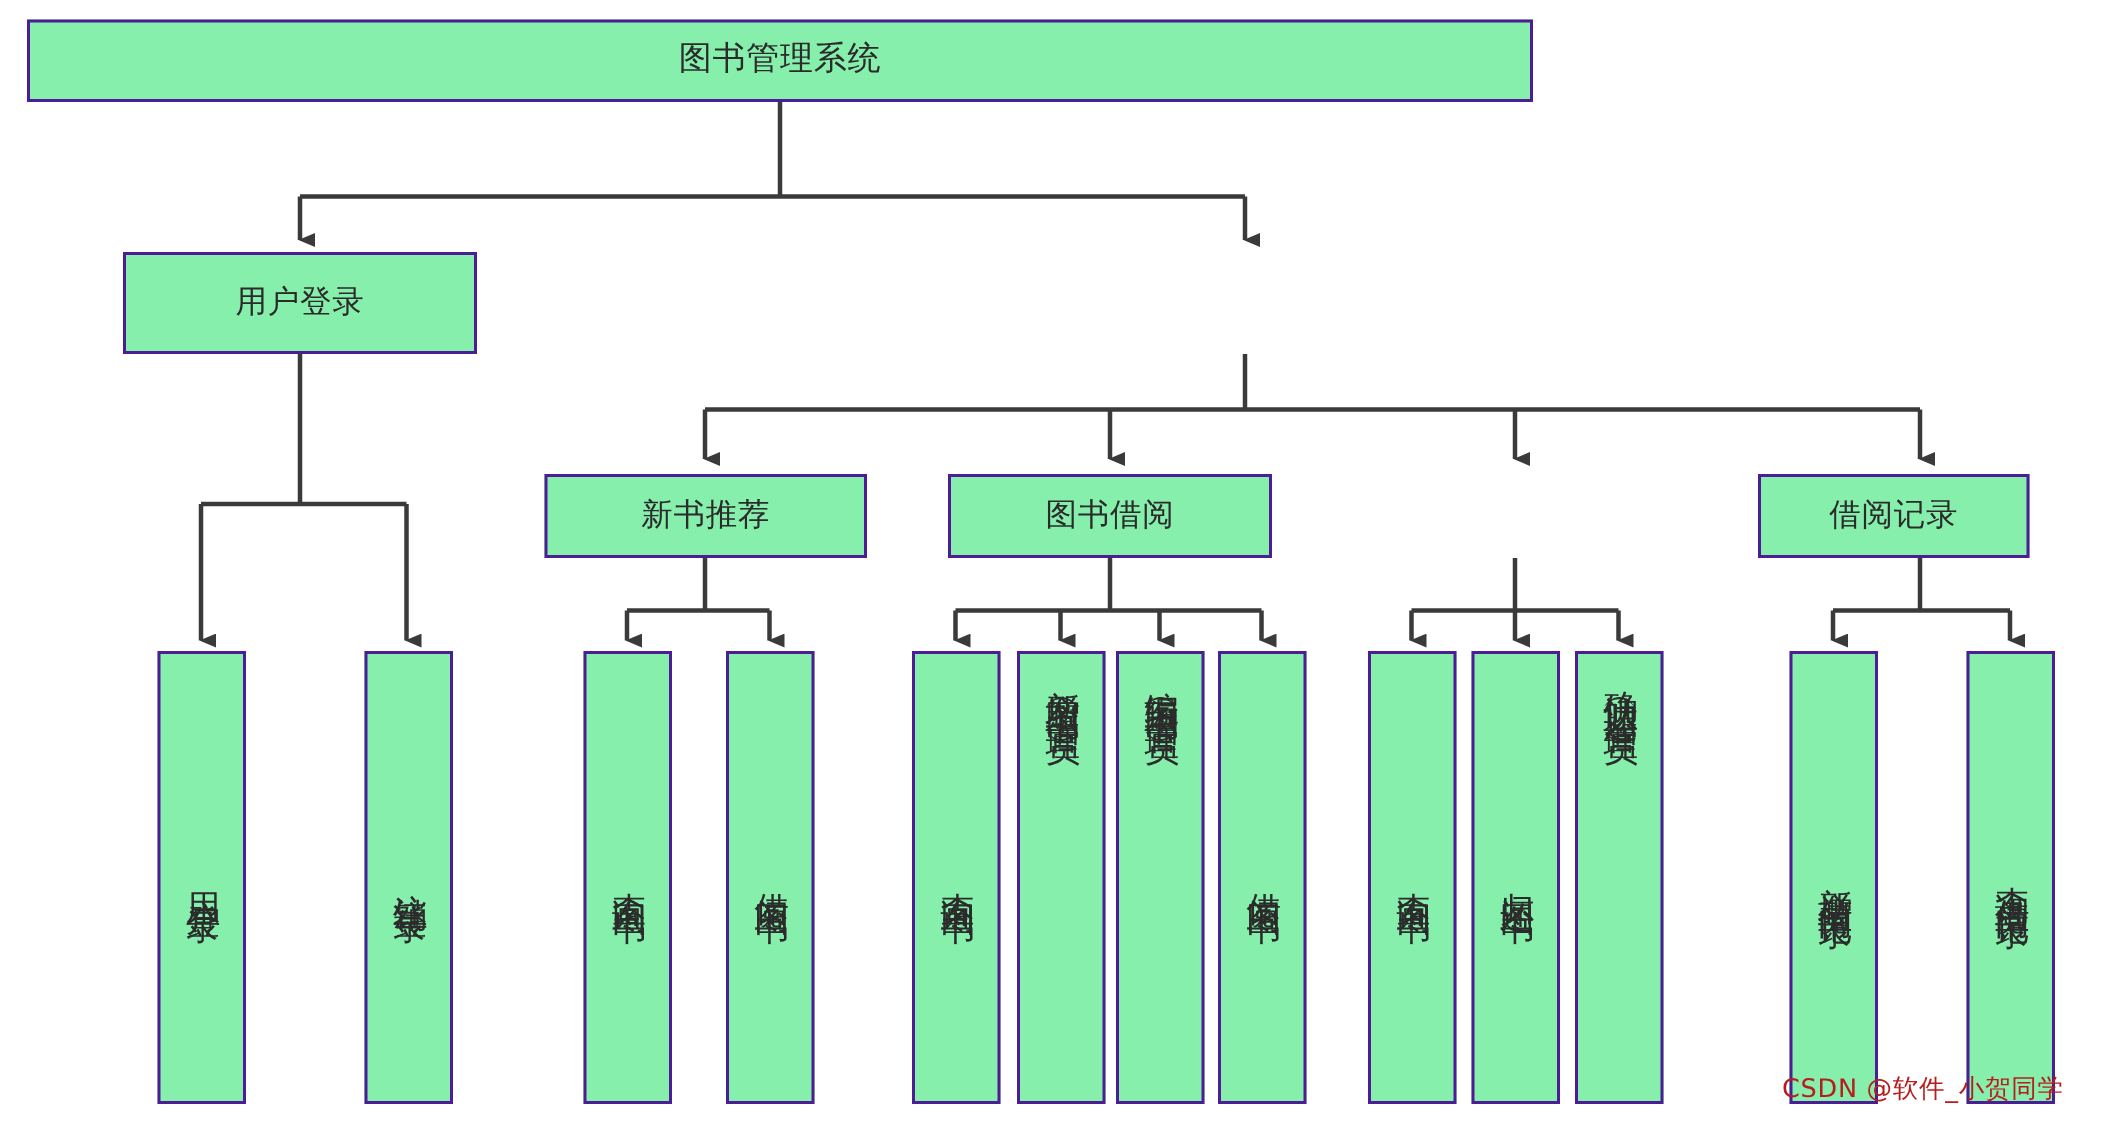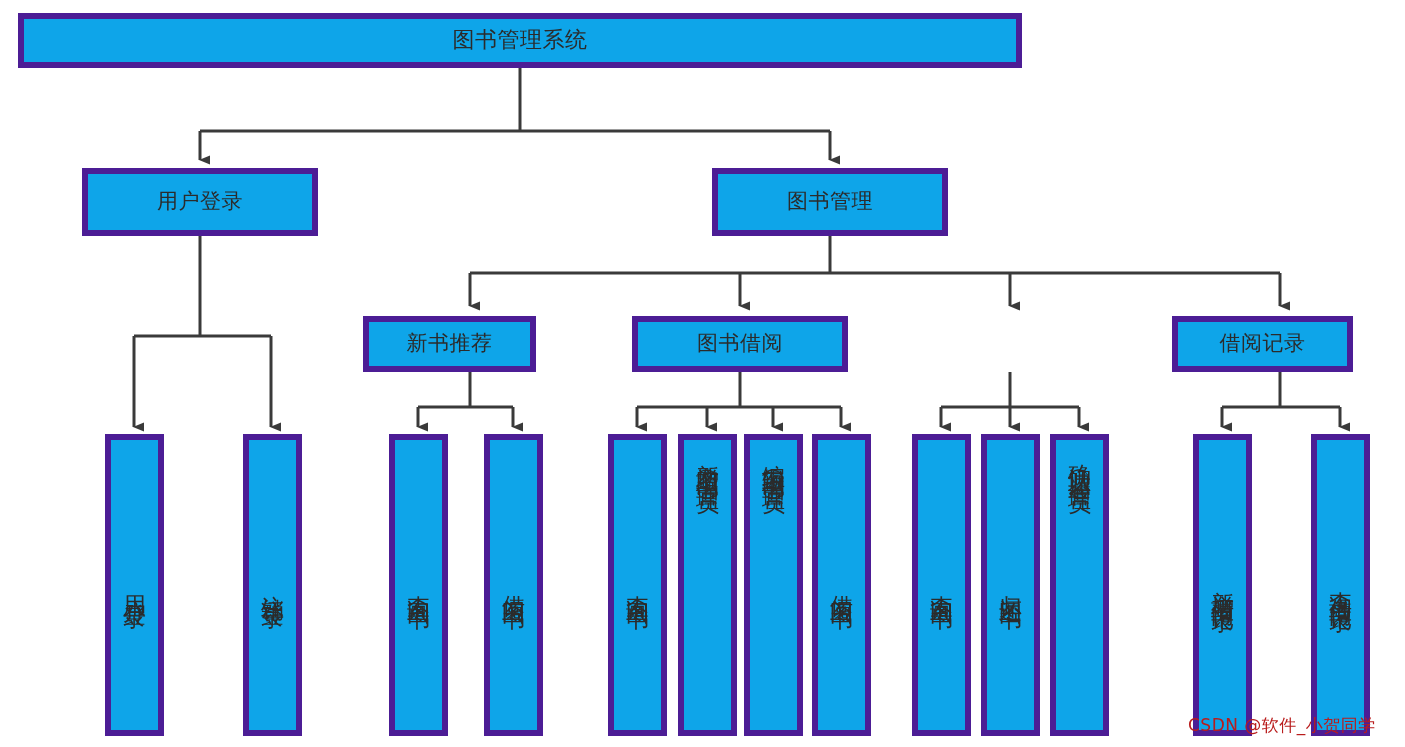--- a/index.html
+++ b/index.html
@@ -22,22 +22,22 @@
   svg.diagram-canvas {
     position: absolute;
     left: 0;
     top: 0;
     width: 1405px;
     height: 747px;
   }
   .node-box {
     position: absolute;
     box-sizing: border-box;
-    border: 6px solid #4c1d95;
-    background: #0ea5e9;
+    border: 2px solid #4c1d95;
+    background: #86efac;
     display: flex;
     align-items: center;
     justify-content: center;
   }
   .node-label {
     color: #2b2b2b;
     letter-spacing: 0.5px;
     white-space: nowrap;
     line-height: 1.12;
   }
@@ -135,25 +135,22 @@
     </g>
   </svg>
 
   <div class="node-box node-h node-root" style="left:18px; top:13px; width:1004px; height:55px;">
     <span class="node-label">图书管理系统</span>
   </div>
 
   <div class="node-box node-h" style="left:82px; top:168px; width:236px; height:68px;">
     <span class="node-label">用户登录</span>
   </div>
-  <div class="node-box node-h" style="left:712px; top:168px; width:236px; height:68px;">
-    <span class="node-label">图书管理</span>
-  </div>
-
-  <div class="node-box node-h" style="left:363px; top:316px; width:173px; height:56px;">
+
+  <div class="node-box node-h" style="left:363px; top:316px; width:215px; height:56px;">
     <span class="node-label">新书推荐</span>
   </div>
   <div class="node-box node-h" style="left:632px; top:316px; width:216px; height:56px;">
     <span class="node-label">图书借阅</span>
   </div>
   <div class="node-box node-h" style="left:1172px; top:316px; width:181px; height:56px;">
     <span class="node-label">借阅记录</span>
   </div>
 
   <div class="node-box node-v center-text" style="left:105px; top:434px; width:59px; height:302px;">

